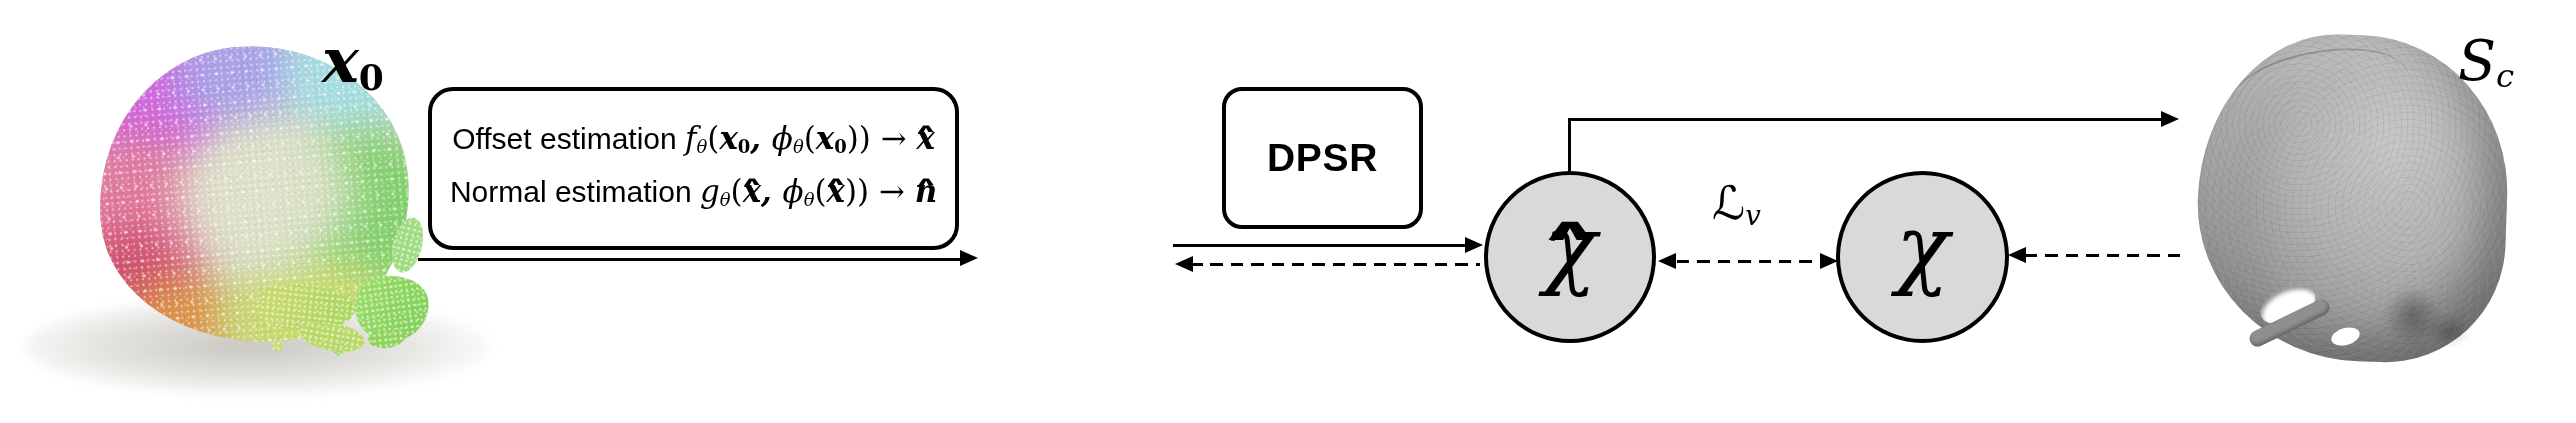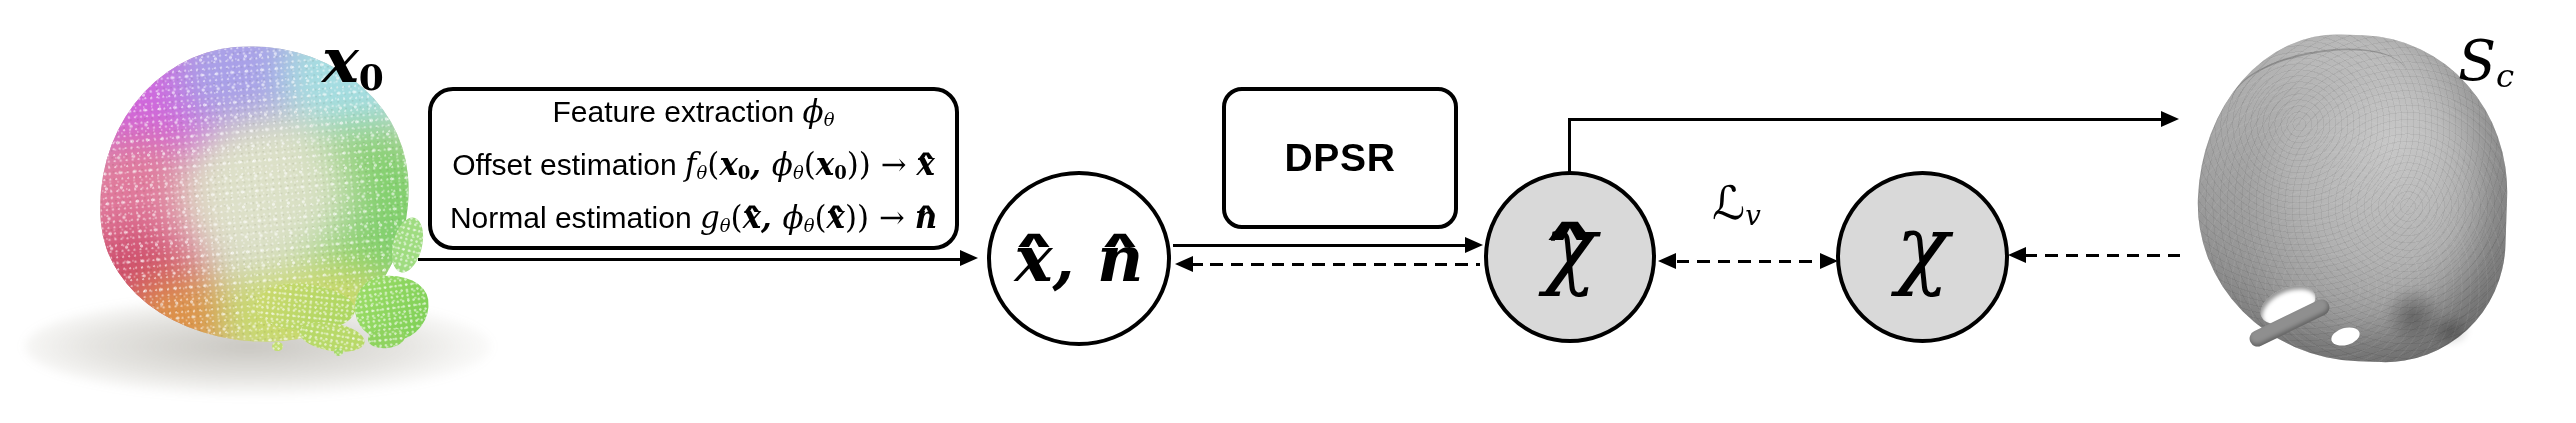--- a/index.html
+++ b/index.html
@@ -96,33 +96,29 @@
   <div class="frag" style="left:355px;top:275px;width:74px;height:66px;transform:rotate(-8deg);border-radius:40% 60% 50% 50% / 50% 45% 55% 50%;background:linear-gradient(120deg,#9edd68,#7ccf55);"></div>
   <div class="frag" style="left:299px;top:323px;width:66px;height:28px;transform:rotate(10deg);border-radius:50%;background:#b8d968;"></div>
   <div class="frag" style="left:368px;top:328px;width:37px;height:20px;transform:rotate(-6deg);border-radius:50%;background:#8fd35f;"></div>
   <div class="frag" style="left:393px;top:217px;width:29px;height:56px;transform:rotate(14deg);border-radius:50%;background:#9fdc80;"></div>
   <div class="frag" style="left:272px;top:342px;width:10.5px;height:9.2px;border-radius:50%;background:#c2de72;"></div>
   <div class="frag" style="left:334px;top:348px;width:9.2px;height:8px;border-radius:50%;background:#a6d96a;"></div>
 
   <div class="mathlabel" style="left:322px;top:30px;font-size:60px;"><span class="seg bi">x</span><span class="seg bsub">0</span></div>
 
   <div class="rbox" style="left:428px;top:87px;width:531px;height:163px;border-radius:25px;font-size:30px;line-height:45px;">
-    <div><span class="seg r">Feature extraction </span><span class="seg m">ϕ</span><span class="seg sub">θ</span></div>
     <div><span class="seg r">Offset estimation </span><span class="seg m">f</span><span class="seg sub">θ</span><span class="seg p">(</span><span class="seg bi">x</span><span class="seg bsub">0</span><span class="seg bi">, </span><span class="seg m">ϕ</span><span class="seg sub">θ</span><span class="seg p">(</span><span class="seg bi">x</span><span class="seg bsub">0</span><span class="seg p">))</span><span class="seg p"> → </span><span class="seg bi hat">x</span></div>
     <div><span class="seg r">Normal estimation </span><span class="seg m">g</span><span class="seg sub">θ</span><span class="seg p">(</span><span class="seg bi hat">x</span><span class="seg bi">, </span><span class="seg m">ϕ</span><span class="seg sub">θ</span><span class="seg p">(</span><span class="seg bi hat">x</span><span class="seg p">))</span><span class="seg p"> → </span><span class="seg bi hat">n</span></div>
   </div>
 
   <div class="hline" style="left:418px;top:258px;width:547px;"></div>
   <div class="head-r" style="left:960px;top:250px;"></div>
 
-  <div class="node" style="left:987px;top:171px;width:184px;height:175px;font-size:62px;">
-    <div class="mathlabel" style="position:relative;"><span class="seg bi hat">x</span><span class="seg bi">, </span><span class="seg bi hat">n</span></div>
-  </div>
 
-  <div class="rbox" style="left:1222px;top:87px;width:236px;height:142px;border-radius:20px;font-size:39px;font-weight:600;letter-spacing:0.7px;">
+  <div class="rbox" style="left:1222px;top:87px;width:201px;height:142px;border-radius:20px;font-size:39px;font-weight:600;letter-spacing:0.7px;">
     <div>DPSR</div>
   </div>
 
   <div class="hline" style="left:1173px;top:244px;width:293px;"></div>
   <div class="head-r" style="left:1465px;top:237px;"></div>
 
   <div class="dline" style="left:1190px;top:263px;width:290px;"></div>
   <div class="head-l" style="left:1175px;top:256px;"></div>
 
   <div class="node gray" style="left:1484px;top:171px;width:172px;height:172px;font-size:85px;">

